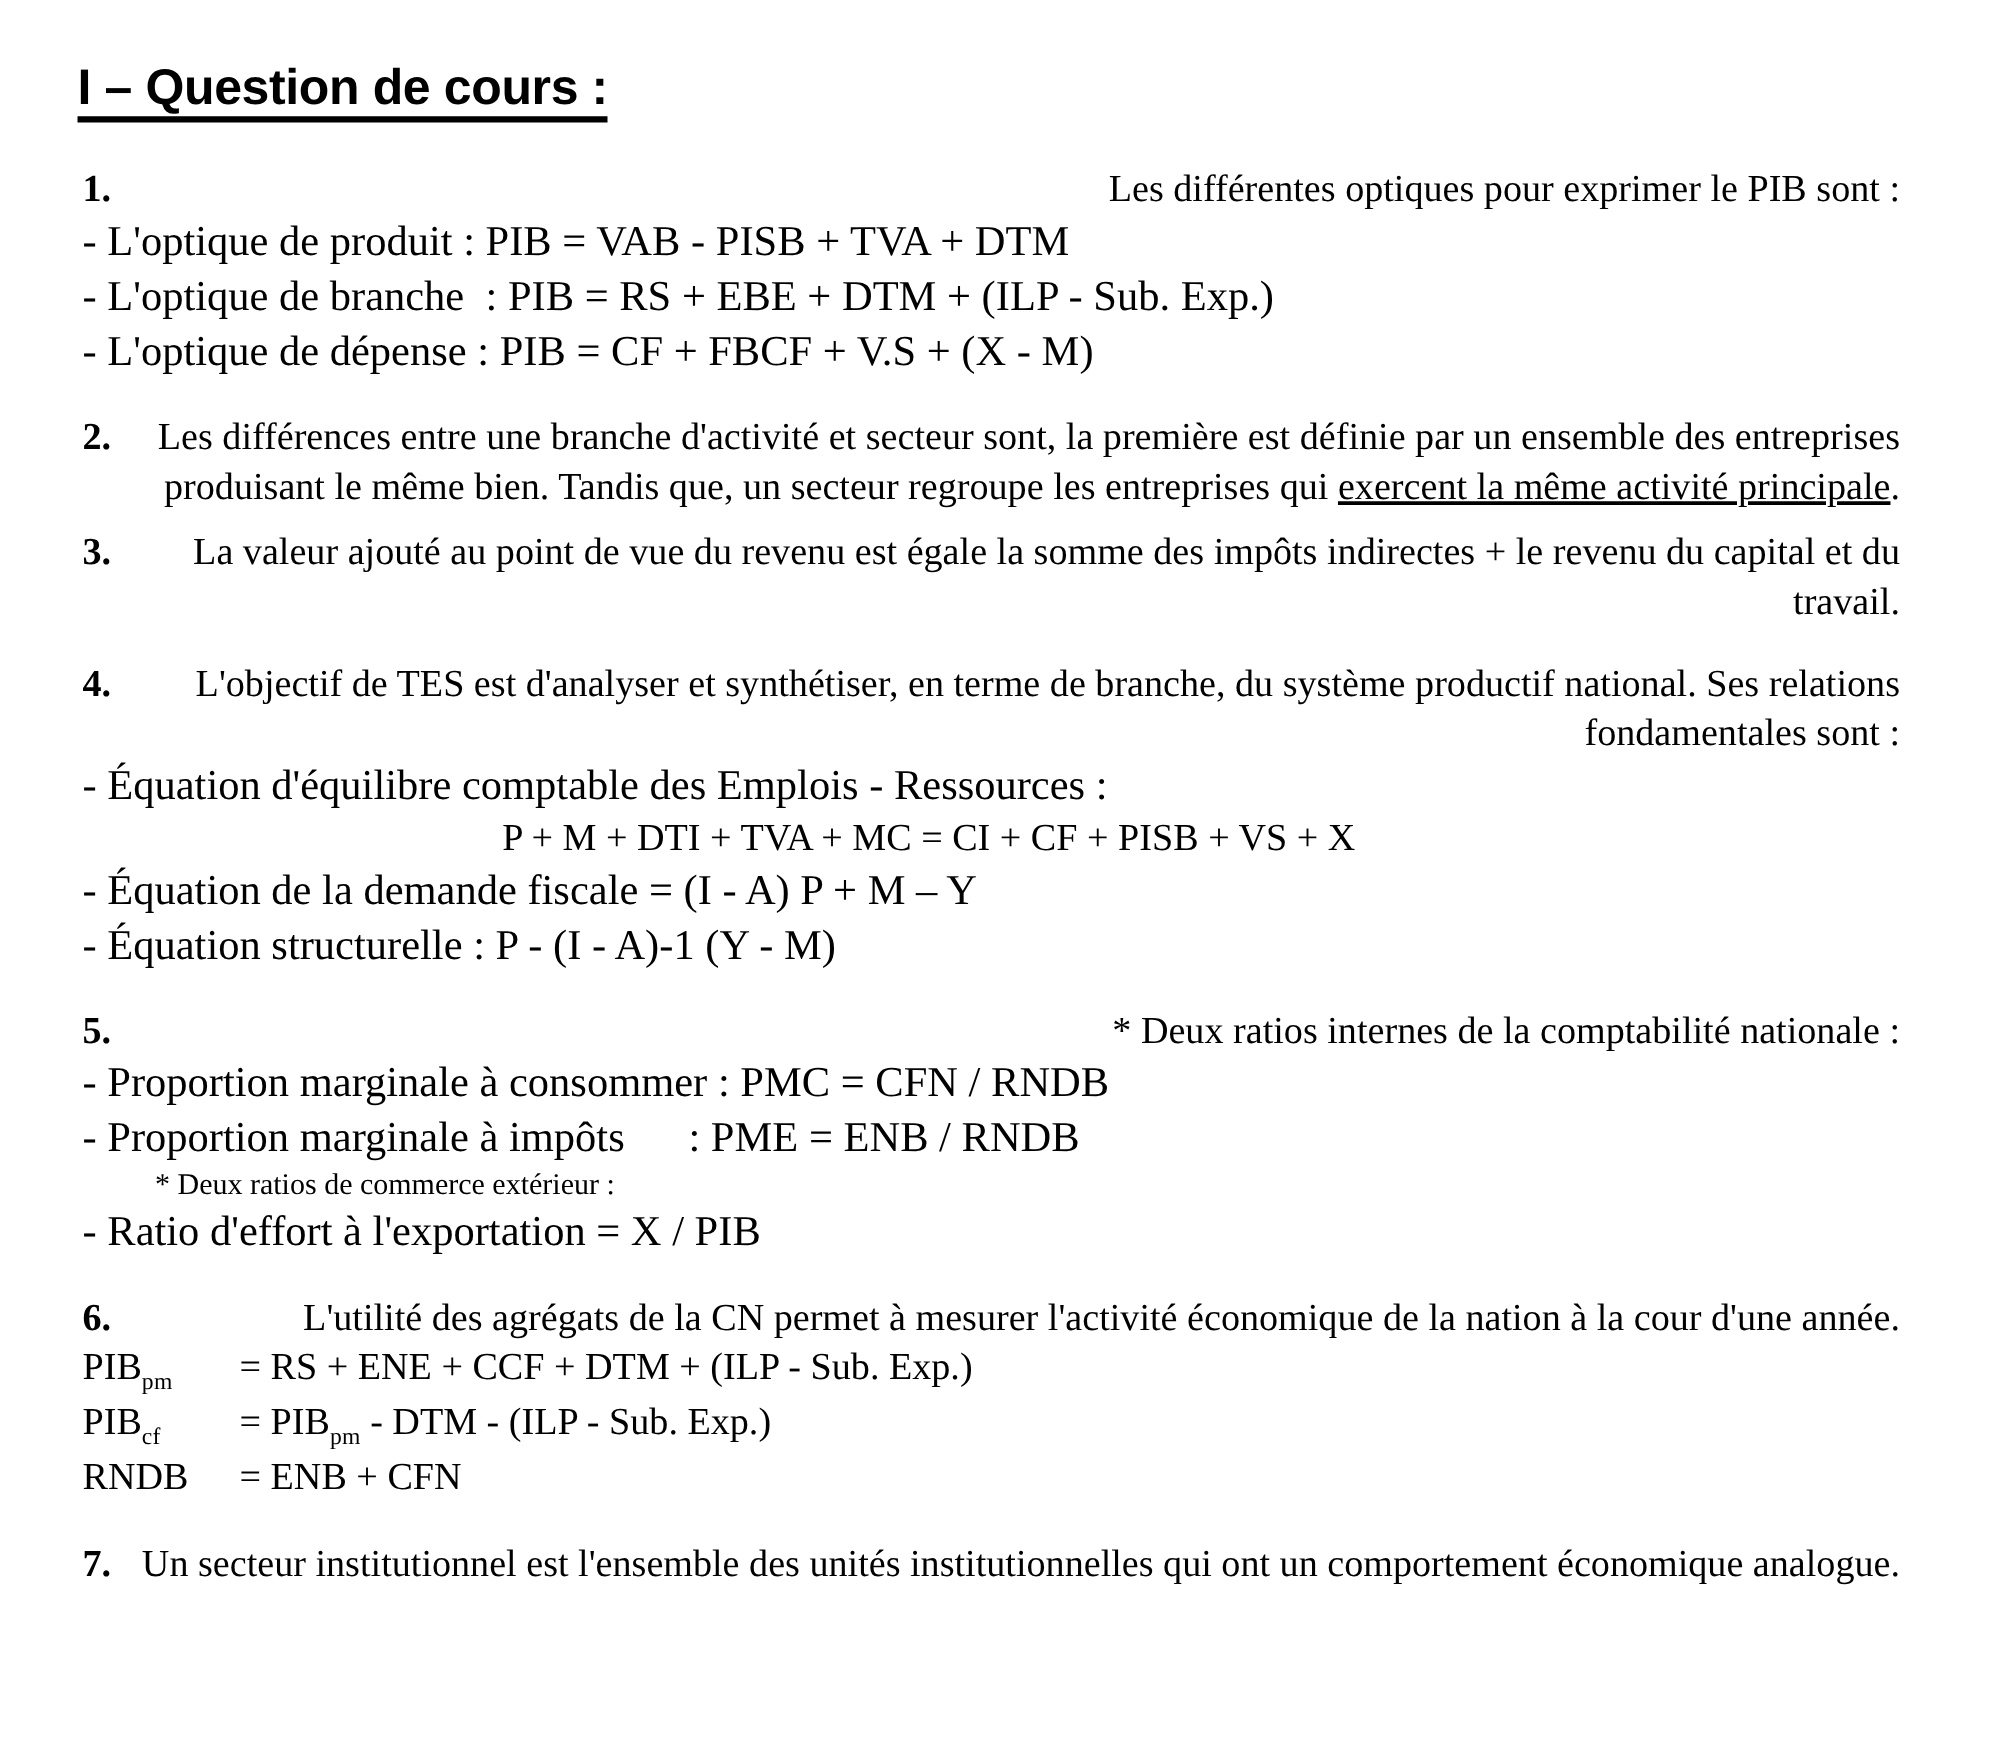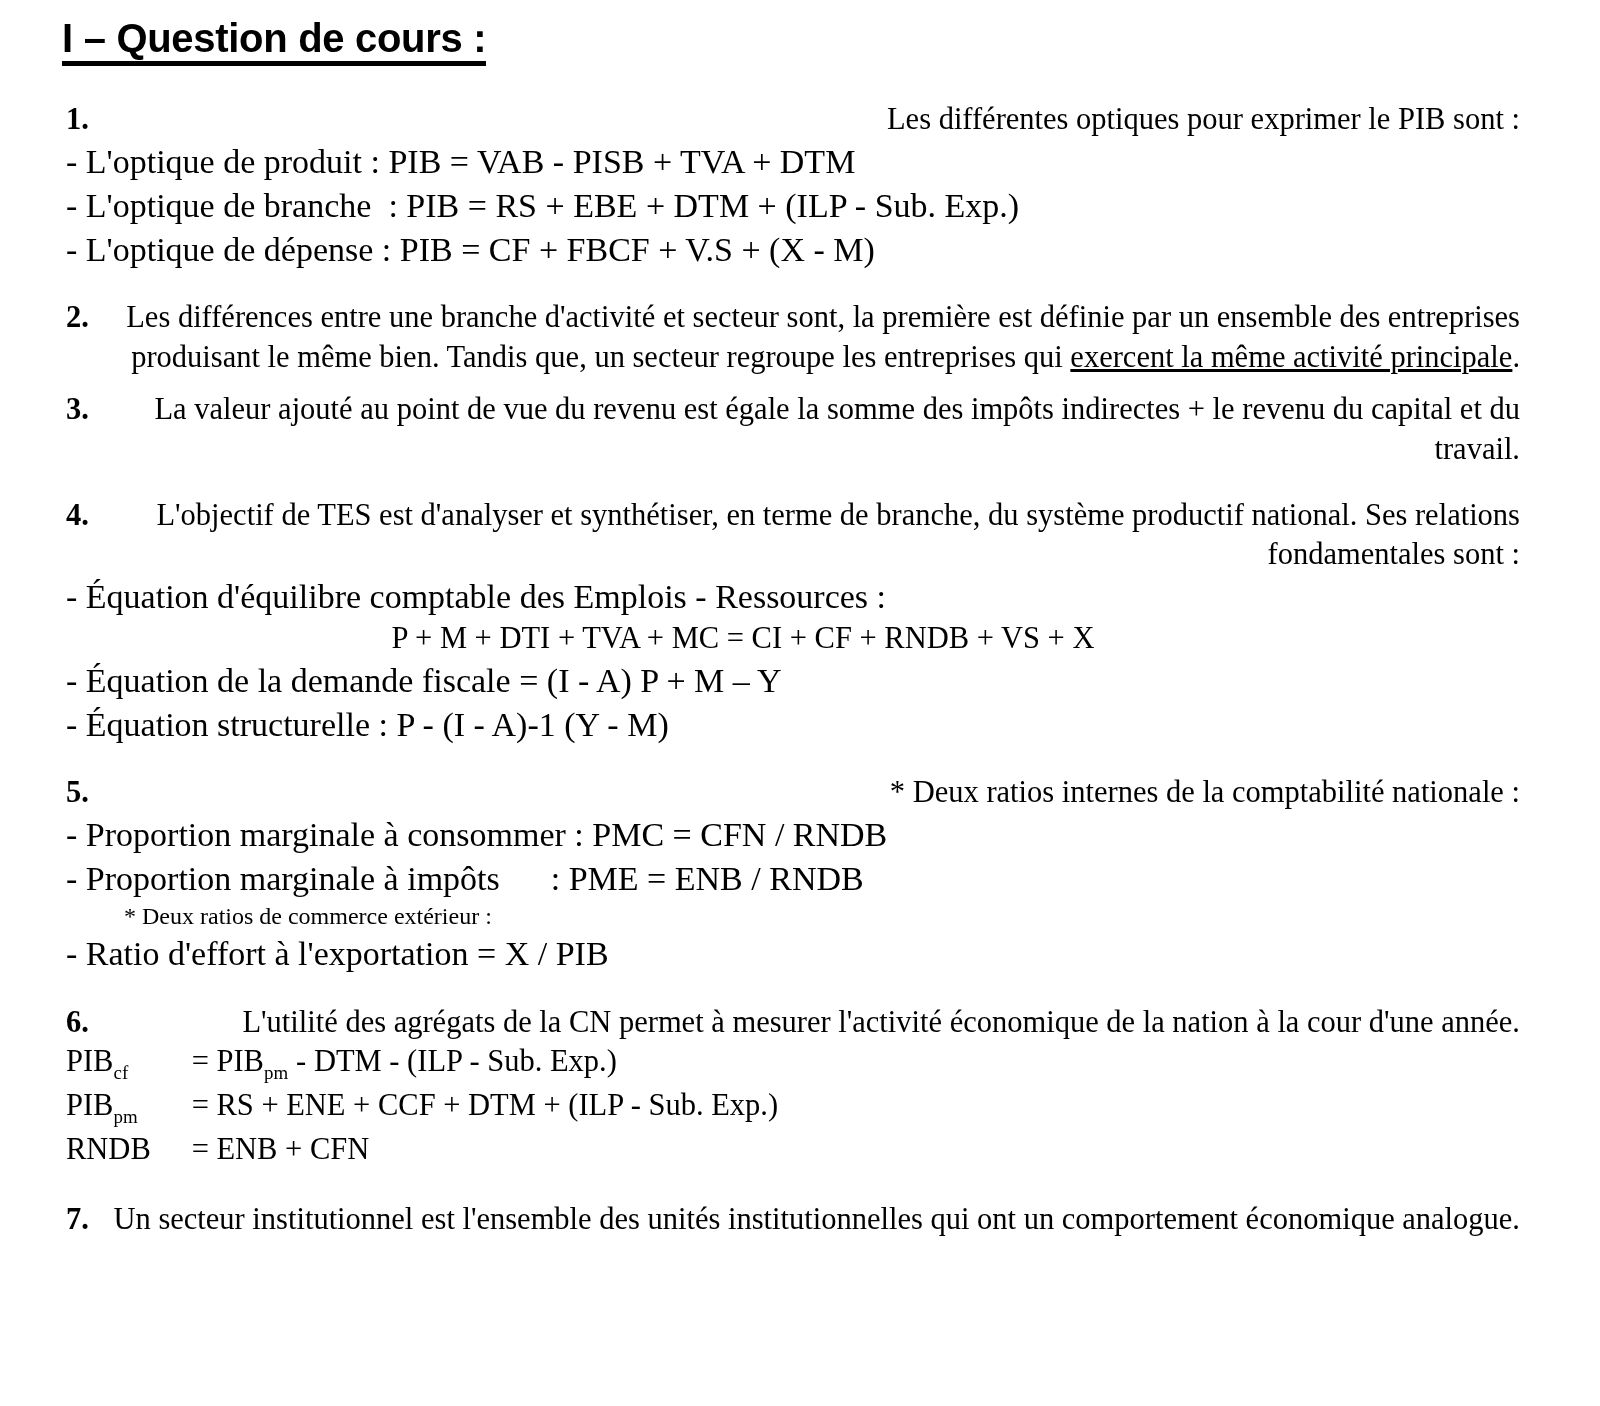--- a/index.html
+++ b/index.html
@@ -13,20 +13,21 @@
     font-family: "Liberation Serif", "DejaVu Serif", serif;
     color: #000000;
     overflow: hidden;
   }
   .page {
     position: relative;
     width: 1600px;
     height: 1032px;
     padding: 0;
     box-sizing: border-box;
+    margin-top: 32px;
   }
 
   
   .doc-title {
     font-family: "Liberation Sans", "DejaVu Sans", sans-serif;
     font-weight: bold;
     font-size: 40px;
     letter-spacing: -0.3px;
     line-height: 1.0;
     margin: 18px 0 0 62px;
@@ -151,21 +152,21 @@
 
   <div class="gap-md"></div>
 
   <div class="item">
     <div class="item-head">
       <span class="num">4.</span>
       <span class="item-body">L'objectif de TES est d'analyser et synthétiser, en terme de branche, du système productif national. Ses relations fondamentales sont :</span>
     </div>
   </div>
   <div class="subline">- Équation d'équilibre comptable des Emplois - Ressources :</div>
-  <div class="centered-eq">P + M + DTI + TVA + MC = CI + CF + RNDB + VS + X</div>
+  <div class="centered-eq">P + M + DTI + TVA + MC = CI + CF + PISB + VS + X</div>
   <div class="subline">- Équation de la demande fiscale = (I - A) P + M – Y</div>
   <div class="subline">- Équation structurelle : P - (I - A)-1 (Y - M)</div>
 
   <div class="gap-md"></div>
 
   <div class="item">
     <div class="item-head">
       <span class="num">5.</span>
       <span class="item-body">* Deux ratios internes de la comptabilité nationale :</span>
     </div>
@@ -178,26 +179,26 @@
   <div class="gap-md"></div>
 
   <div class="item">
     <div class="item-head">
       <span class="num">6.</span>
       <span class="item-body">L'utilité des agrégats de la CN permet à mesurer l'activité économique de la nation à la cour d'une année.</span>
     </div>
   </div>
   <div class="formula-block">
     <div class="formula-line">
+      <span class="flabel"><span>PIB</span><sub>pm</sub></span>
+      <span> = RS + ENE + CCF + DTM + (ILP - Sub. Exp.)</span>
+    </div>
+    <div class="formula-line">
       <span class="flabel"><span>PIB</span><sub>cf</sub></span>
       <span> = PIB</span><sub>pm</sub><span> - DTM - (ILP - Sub. Exp.)</span>
-    </div>
-    <div class="formula-line">
-      <span class="flabel"><span>PIB</span><sub>pm</sub></span>
-      <span> = RS + ENE + CCF + DTM + (ILP - Sub. Exp.)</span>
     </div>
     <div class="formula-line">
       <span class="flabel">RNDB</span>
       <span> = ENB + CFN</span>
     </div>
   </div>
 
   <div class="gap-md"></div>
 
   <div class="item">

